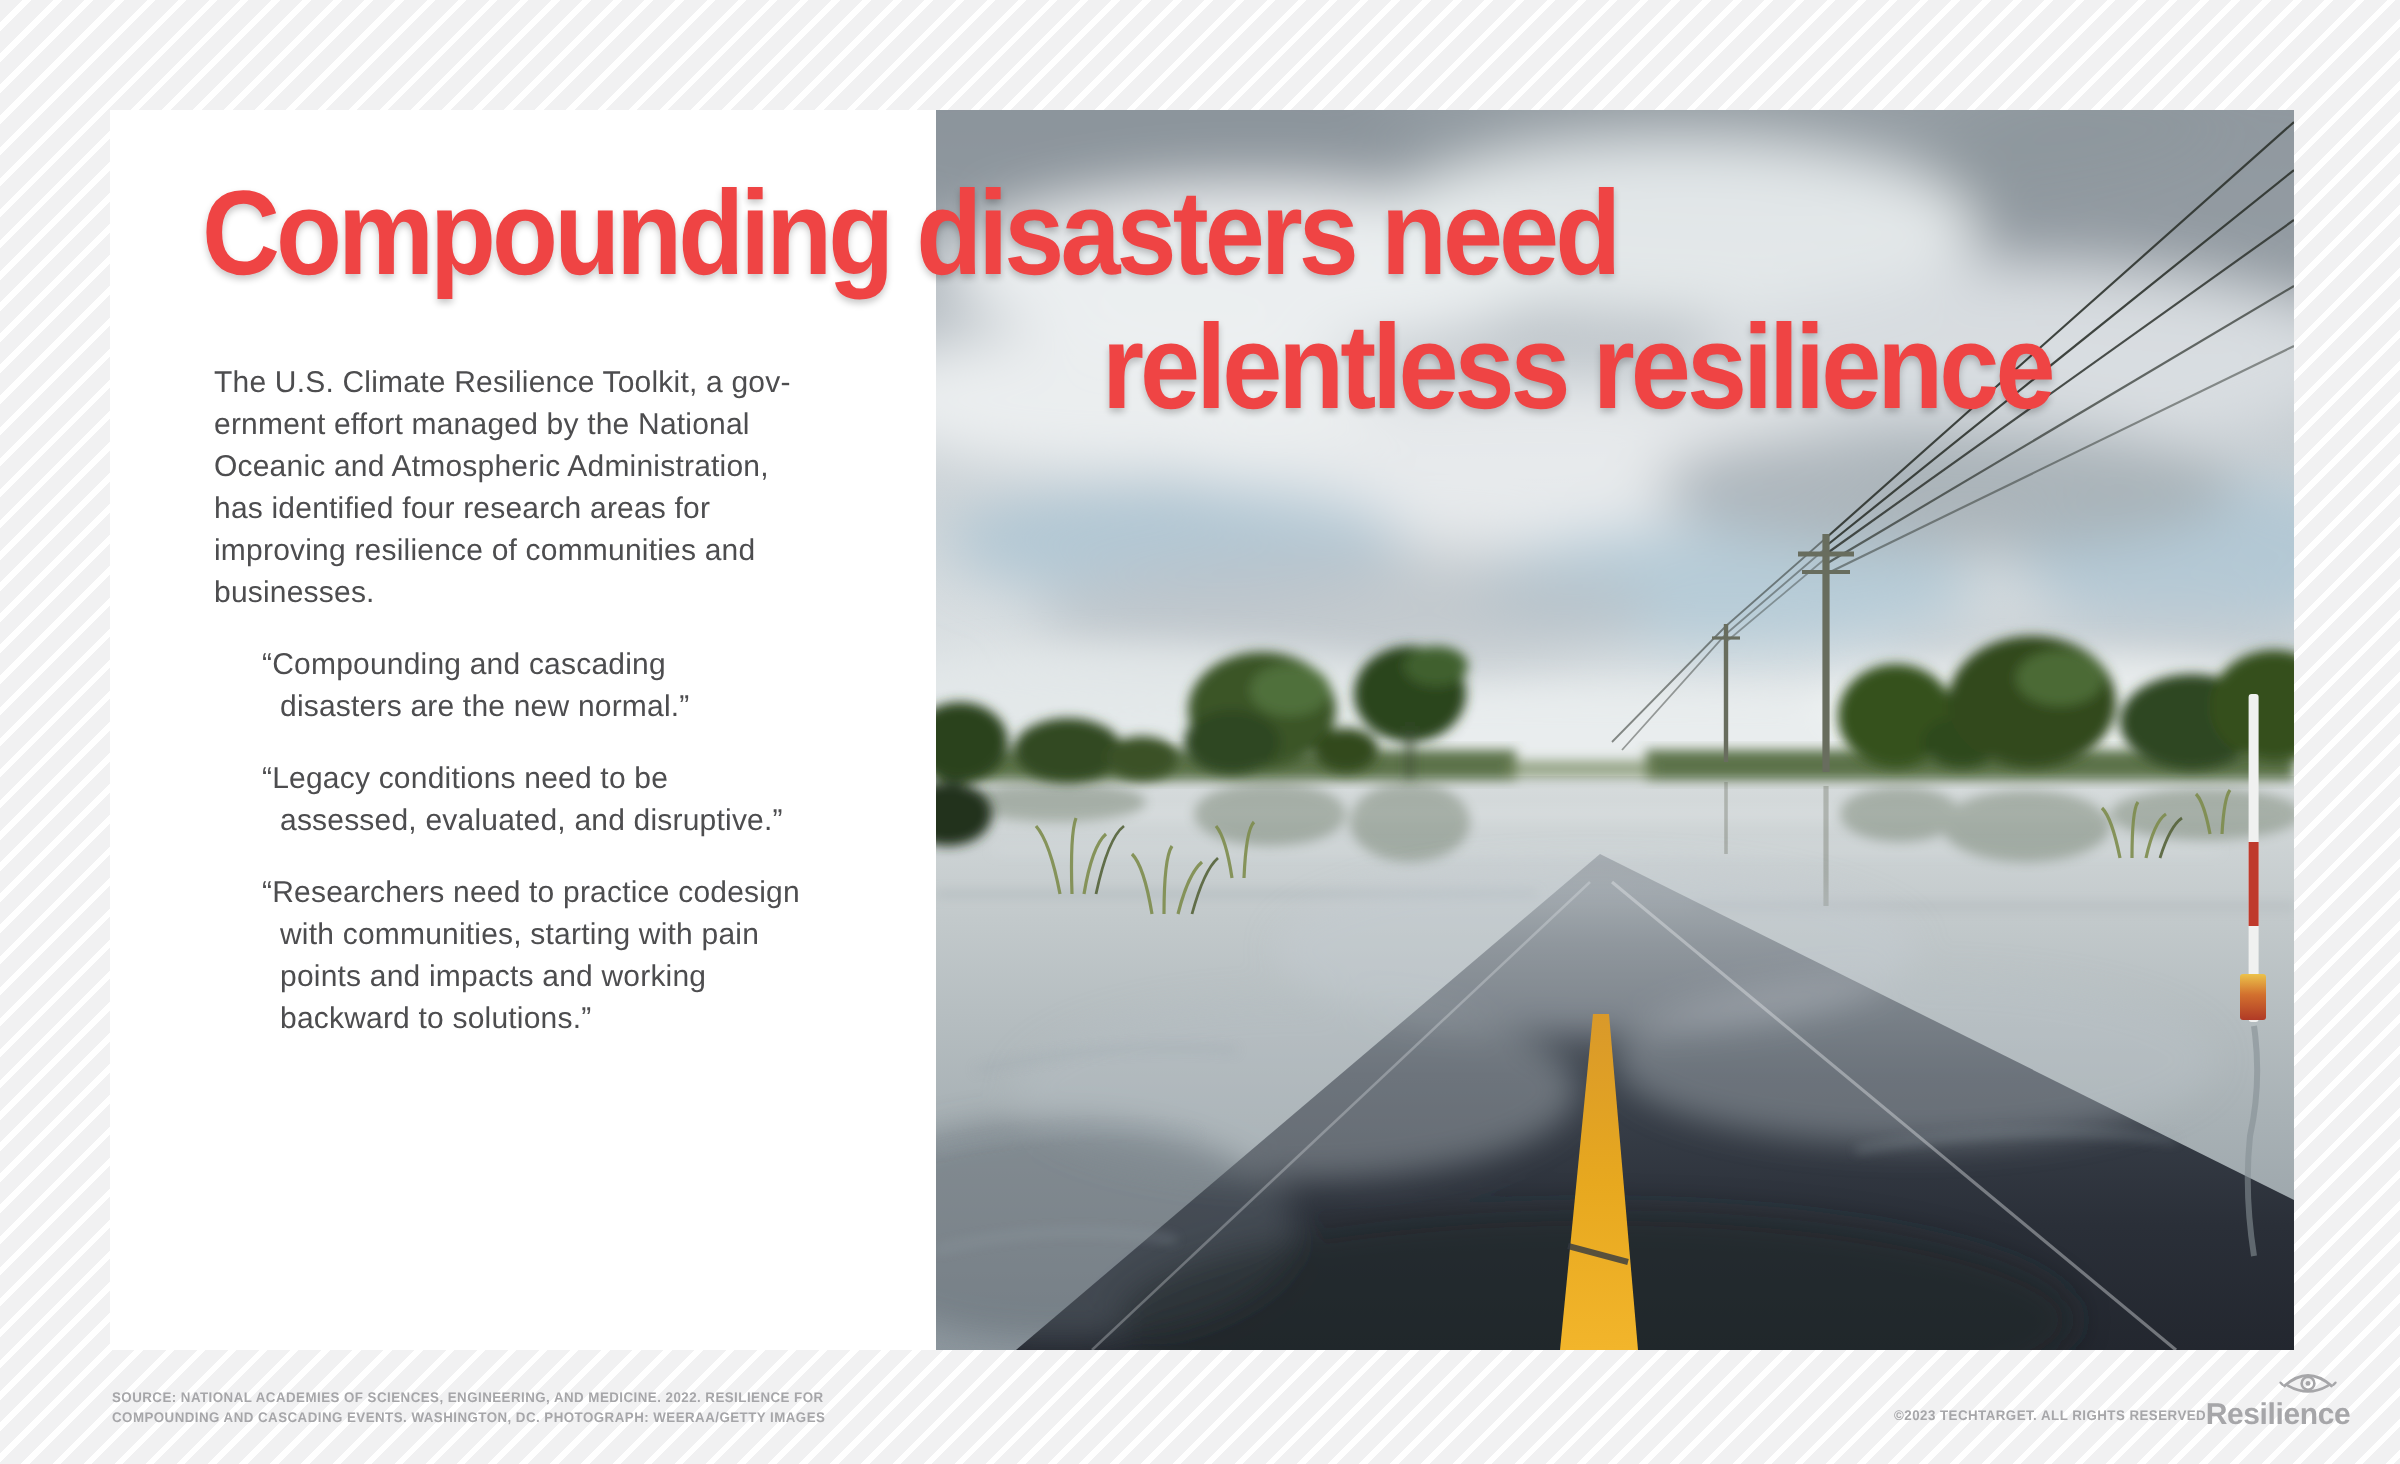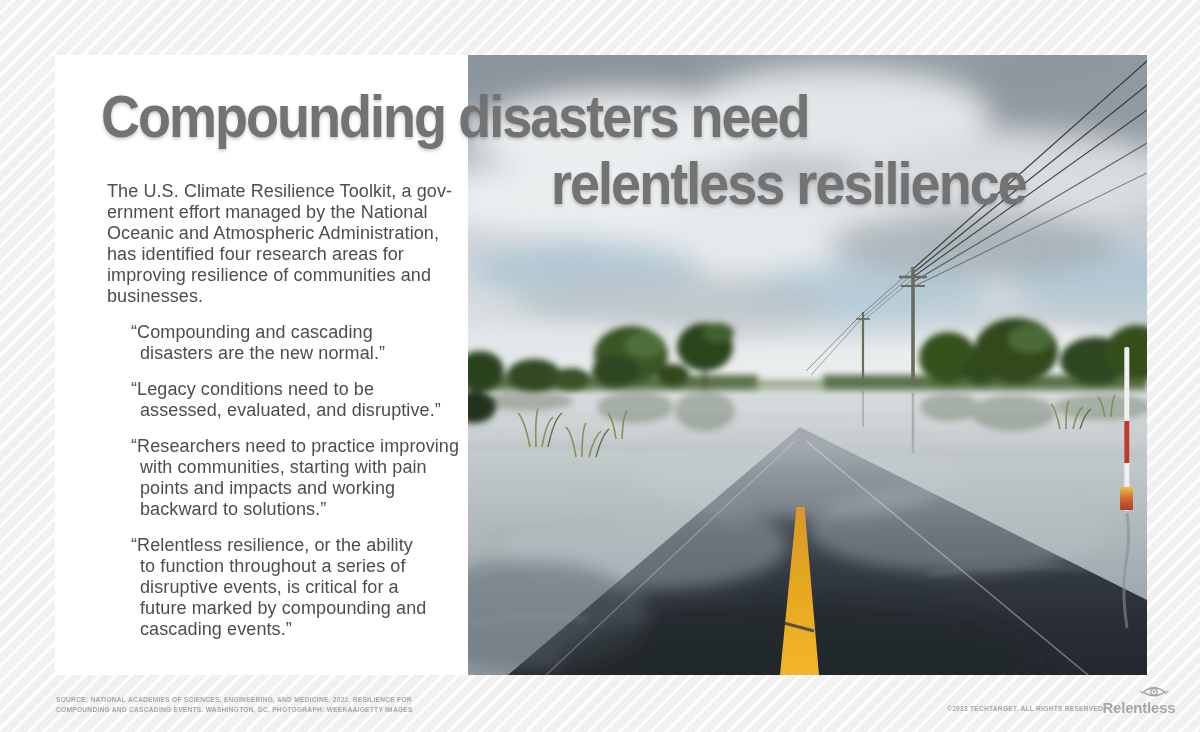--- a/index.html
+++ b/index.html
@@ -13,29 +13,29 @@
   .card{
     position:absolute;left:55px;top:55px;width:1092px;height:620px;
     background:#ffffff;
   }
   .photo{
     position:absolute;left:413px;top:0;width:679px;height:620px;overflow:hidden;
   }
   .photo svg{display:block;width:679px;height:620px;}
   .headline{
     position:absolute;left:101px;top:83px;margin:0;z-index:5;
-    font-size:60px;line-height:67px;font-weight:700;color:#737373;
+    font-size:60px;line-height:67px;font-weight:700;color:#ef4444;
     letter-spacing:-2.2px;
     text-shadow:0 2px 4px rgba(0,0,0,.22);
   }
   .hl{display:block;white-space:nowrap;transform:scaleX(.9);transform-origin:0 0;}
   .hl2{margin-left:450px;}
   .column{
     position:absolute;left:52px;top:126px;width:372px;
-    font-size:18px;line-height:21px;color:#4d4d4f;letter-spacing:.1px;
+    font-size:15px;line-height:21px;color:#4d4d4f;letter-spacing:.1px;
   }
   .column p{margin:0 0 15px 0;white-space:pre-wrap;}
   .column p.quote{padding-left:9px;text-indent:-9px;margin-left:24px;}
   .footer-text{
     position:absolute;font-size:7px;line-height:10px;font-weight:700;
     color:#a6a6a9;letter-spacing:.25px;white-space:pre;
     transform:scaleX(.95);transform-origin:0 0;
   }
   .source{left:56px;top:695px;}
   .copyright{left:947px;top:704px;}
@@ -238,45 +238,40 @@
       <p class="intro">The U.S. Climate Resilience Toolkit, a gov-
 ernment effort managed by the National
 Oceanic and Atmospheric Administration,
 has identified four research areas for
 improving resilience of communities and
 businesses.</p>
       <p class="quote">“Compounding and cascading
 disasters are the new normal.”</p>
       <p class="quote">“Legacy conditions need to be
 assessed, evaluated, and disruptive.”</p>
-      <p class="quote">“Researchers need to practice improving
+      <p class="quote">“Researchers need to practice codesign
 with communities, starting with pain
 points and impacts and working
 backward to solutions.”</p>
-      <p class="quote">“Relentless resilience, or the ability
-to function throughout a series of
-disruptive events, is critical for a
-future marked by compounding and
-cascading events.”</p>
     </div>
   </div>
 
   <h1 class="headline">
     <span class="hl">Compounding disasters need</span>
     <span class="hl hl2">relentless resilience</span>
   </h1>
 
   <div class="footer-text source">SOURCE: NATIONAL ACADEMIES OF SCIENCES, ENGINEERING, AND MEDICINE. 2022. RESILIENCE FOR
 COMPOUNDING AND CASCADING EVENTS. WASHINGTON, DC. PHOTOGRAPH: WEERAA/GETTY IMAGES</div>
   <div class="footer-text copyright">©2023 TECHTARGET. ALL RIGHTS RESERVED</div>
 
   <div class="logo">
     <svg class="eye" width="30" height="15" viewBox="0 0 30 16">
       <path d="M2.5 9.5 Q15 -1.5 27.5 9.5" stroke="#a6a6a9" stroke-width="1.6" fill="none" stroke-linecap="round"></path>
       <path d="M4.5 9.5 Q15 15.5 25.5 9.5" stroke="#a6a6a9" stroke-width="1.4" fill="none" stroke-linecap="round"></path>
       <circle cx="15" cy="8.2" r="3.4" stroke="#a6a6a9" stroke-width="1.4" fill="none"></circle>
       <circle cx="15" cy="8.2" r="1.3" fill="#a6a6a9"></circle>
       <path d="M1.5 9 L0.3 7.8 M28.5 9 L29.7 7.8" stroke="#a6a6a9" stroke-width="1.2" stroke-linecap="round"></path>
     </svg>
-    <div class="logo-word">Relentless</div>
+    <div class="logo-word">Resilience</div>
   </div>
 
 </div>
 
 </body></html>

